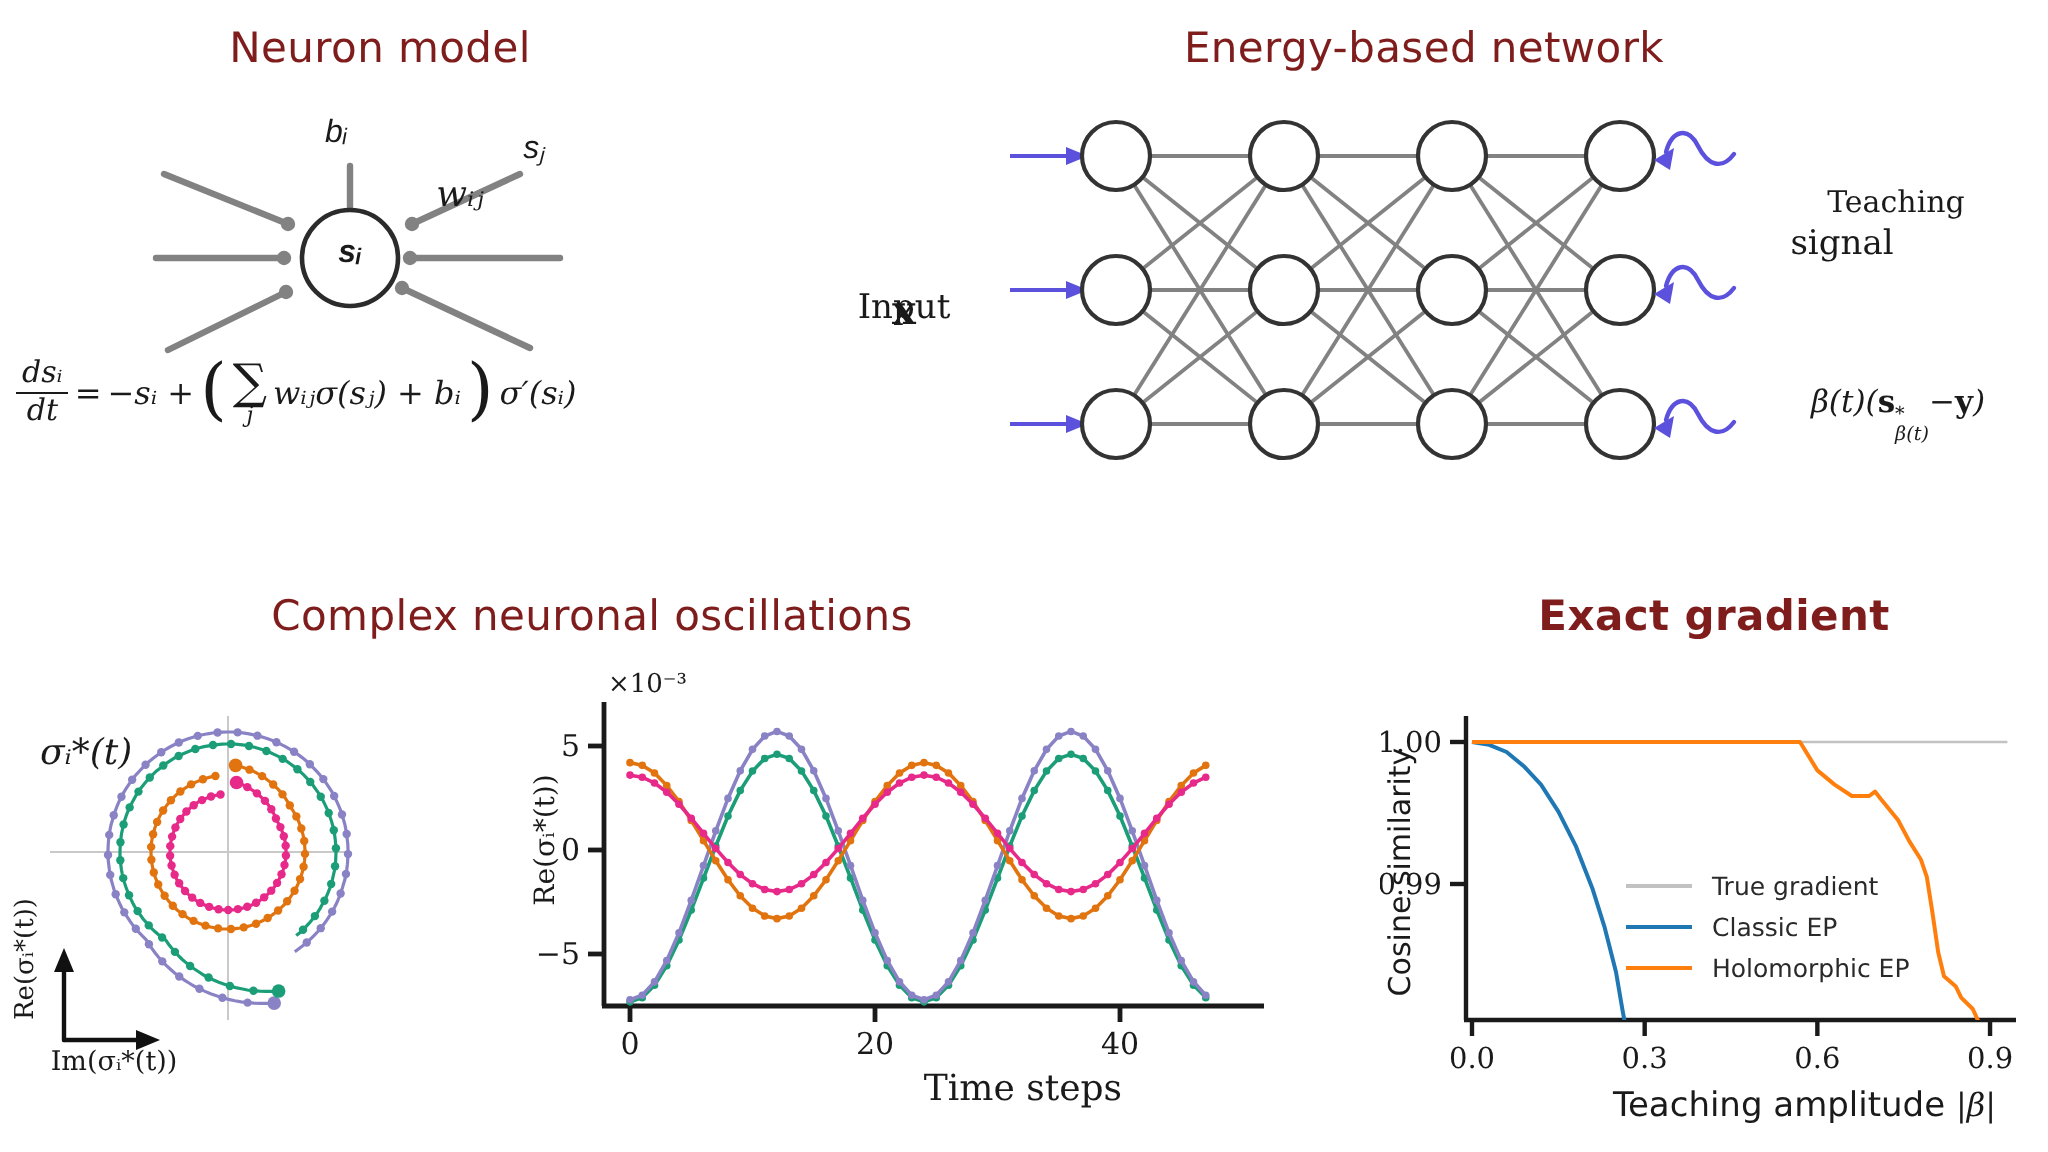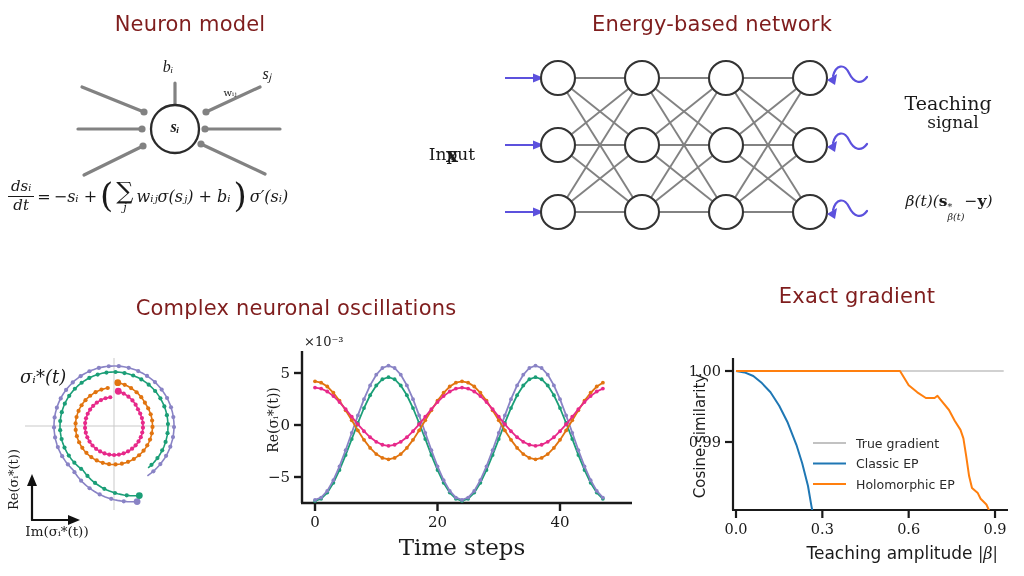--- a/index.html
+++ b/index.html
@@ -3,22 +3,22 @@
 <meta charset="utf-8">
 <style>
   html,body{margin:0;padding:0;background:#ffffff;}
   body{width:1024px;height:576px;position:relative;overflow:hidden;
        font-family:"DejaVu Sans",sans-serif;color:#1a1a1a;}
   .abs{position:absolute;}
   .panel-title{font-size:21px;color:#7f1d1d;text-align:center;letter-spacing:0.2px;}
   .math{font-family:"DejaVu Serif",serif;font-style:italic;margin-top:28px;}
   .mathup{font-family:"DejaVu Serif",serif;font-style:normal;}
   
-  .nlabel{font-family:Liberation Serif, serif;font-style:italic;font-size:16px;text-align:center;}
-  .wlabel{font-family:"DejaVu Serif",serif;font-size:10px;text-align:center;}
+  .nlabel{font-family:Liberation Sans, sans-serif;font-style:italic;font-size:16px;text-align:center;}
+  .wlabel{font-family:"DejaVu Serif",serif;font-style:italic;font-size:18px;text-align:center;}
   
   .equation{display:flex;align-items:center;gap:3px;
             font-family:"DejaVu Serif",serif;font-style:italic;font-size:16px;}
   .frac{display:inline-flex;flex-direction:column;align-items:center;font-size:15px;line-height:1.15;}
   .frac .num{border-bottom:1.4px solid #1a1a1a;padding:0 3px 1px 3px;}
   .bigparen{font-size:34px;font-weight:300;line-height:0.8;font-style:normal;transform:translateY(-1px);}
   .bigsum{display:inline-flex;flex-direction:column;align-items:center;line-height:0.85;font-style:normal;}
   .bigsum .sig{font-size:24px;}
   .bigsum .idx{font-size:11px;font-style:italic;transform:translateY(1px);}
   
@@ -28,21 +28,21 @@
   .axis-label{font-size:15px;color:#1a1a1a;text-align:center;}
   .serifsm{font-family:"DejaVu Serif",serif;font-size:13px;text-align:center;}
   svg{display:block;}
 </style>
 </head>
 <body>
 
 <div class="abs panel-title" style="left:60px;top:12px;width:260px;">Neuron model</div>
 <div class="abs panel-title" style="left:532px;top:12px;width:360px;">Energy-based network</div>
 <div class="abs panel-title" style="left:66px;top:296px;width:460px;">Complex neuronal oscillations</div>
-<div class="abs panel-title" style="left:737px;top:284px;width:240px;">Exact gradient</div>
+<div class="abs panel-title" style="left:737px;top:296px;width:240px;font-weight:bold;">Exact gradient</div>
 
 <svg class="abs" style="left:30px;top:45px;" width="310" height="150">
   <g stroke="#828282" stroke-width="3.2" stroke-linecap="round">
     <line x1="145" y1="38" x2="145" y2="59"></line>
     <line x1="230" y1="42" x2="176" y2="67"></line>
     <line x1="175" y1="84" x2="250" y2="84"></line>
     <line x1="171" y1="99" x2="235" y2="129"></line>
     <line x1="52" y1="42" x2="114" y2="67"></line>
     <line x1="48" y1="84" x2="112" y2="84"></line>
     <line x1="54" y1="130" x2="113" y2="101"></line>
@@ -129,22 +129,22 @@
     <circle cx="390" cy="167" r="17" fill="#ffffff" stroke="#333333" stroke-width="2.1"></circle>
     <path d="M 413 31 C 416 20 424 18 429 28 C 434 38 441 40 447 32" fill="none" stroke="#5c51dd" stroke-width="2.2" stroke-linecap="round"></path>
     <polygon points="407,35 417,29 415,40" fill="#5c51dd"></polygon>
     <path d="M 413 98 C 416 87 424 85 429 95 C 434 105 441 107 447 99" fill="none" stroke="#5c51dd" stroke-width="2.2" stroke-linecap="round"></path>
     <polygon points="407,102 417,96 415,107" fill="#5c51dd"></polygon>
     <path d="M 413 165 C 416 154 424 152 429 162 C 434 172 441 174 447 166" fill="none" stroke="#5c51dd" stroke-width="2.2" stroke-linecap="round"></path>
     <polygon points="407,169 417,163 415,174" fill="#5c51dd"></polygon>
   </svg>
 <div class="abs mathup" style="left:424px;top:108px;width:56px;text-align:center;font-size:17px;margin-top:36px;">Input</div>
 <div class="abs mathup" style="left:424px;top:143px;width:56px;text-align:center;font-size:20px;font-weight:bold;">x</div>
-<div class="abs mathup" style="left:893px;top:92px;width:110px;text-align:center;font-size:19px;">Teaching</div>
-<div class="abs mathup" style="left:898px;top:112px;width:110px;text-align:center;font-size:17px;">signal</div>
+<div class="abs mathup" style="left:893px;top:92px;width:110px;text-align:center;font-size:15px;">Teaching</div>
+<div class="abs mathup" style="left:866px;top:112px;width:110px;text-align:center;font-size:17px;">signal</div>
 <div class="abs math" style="left:874px;top:163px;width:150px;font-size:15.5px;text-align:center;white-space:nowrap;">
   <span>β(t)(</span><span style="font-weight:bold;font-style:normal;">s</span><span class="supsub">
       <span>*</span>
       <span>β(t)</span>
     </span><span>−</span><span style="font-weight:bold;font-style:normal;">y</span><span>)</span>
 </div>
 
 <svg id="spiral-svg" class="abs" style="left:10px;top:340px;" width="230" height="220">
     <line x1="15" y1="86" x2="165" y2="86" stroke="#c9c9c9" stroke-width="1"></line>
     <line x1="104" y1="18" x2="104" y2="170" stroke="#c9c9c9" stroke-width="1"></line>
@@ -518,21 +518,21 @@
     <circle cx="300" cy="96.24" r="1.9" fill="#e7298a"></circle>
     <circle cx="306.125" cy="89.272" r="1.9" fill="#e7298a"></circle>
     <circle cx="312.25" cy="81.68" r="1.9" fill="#e7298a"></circle>
     <circle cx="318.375" cy="74.088" r="1.9" fill="#e7298a"></circle>
     <circle cx="324.5" cy="67.12" r="1.9" fill="#e7298a"></circle>
     <circle cx="330.625" cy="61.088" r="1.9" fill="#e7298a"></circle>
     <circle cx="336.75" cy="56.51199999999999" r="1.9" fill="#e7298a"></circle>
     <circle cx="342.875" cy="53.6" r="1.9" fill="#e7298a"></circle>
   </svg>
 <div class="abs serifsm rot90" style="left:203px;top:412px;width:140px;font-size:14px;">Re(σᵢ*(t))</div>
-<div class="abs mathup" style="left:382px;top:534px;width:160px;text-align:center;font-size:23px;">Time steps</div>
+<div class="abs mathup" style="left:401px;top:534px;width:160px;text-align:right;font-size:18px;">Time steps</div>
 
 <svg id="gradient-svg" class="abs" style="left:690px;top:340px;" width="334" height="200">
     <clipPath id="gclip">
       <rect x="43" y="12" width="277" height="158"></rect>
     </clipPath>
     <g stroke="#1a1a1a" stroke-width="2.2">
       <line x1="43" y1="18" x2="43" y2="170"></line>
       <line x1="42" y1="170" x2="318" y2="170"></line>
       <line x1="43" y1="31" x2="35" y2="31"></line>
       <line x1="43" y1="102.00000000000006" x2="35" y2="102.00000000000006"></line>

